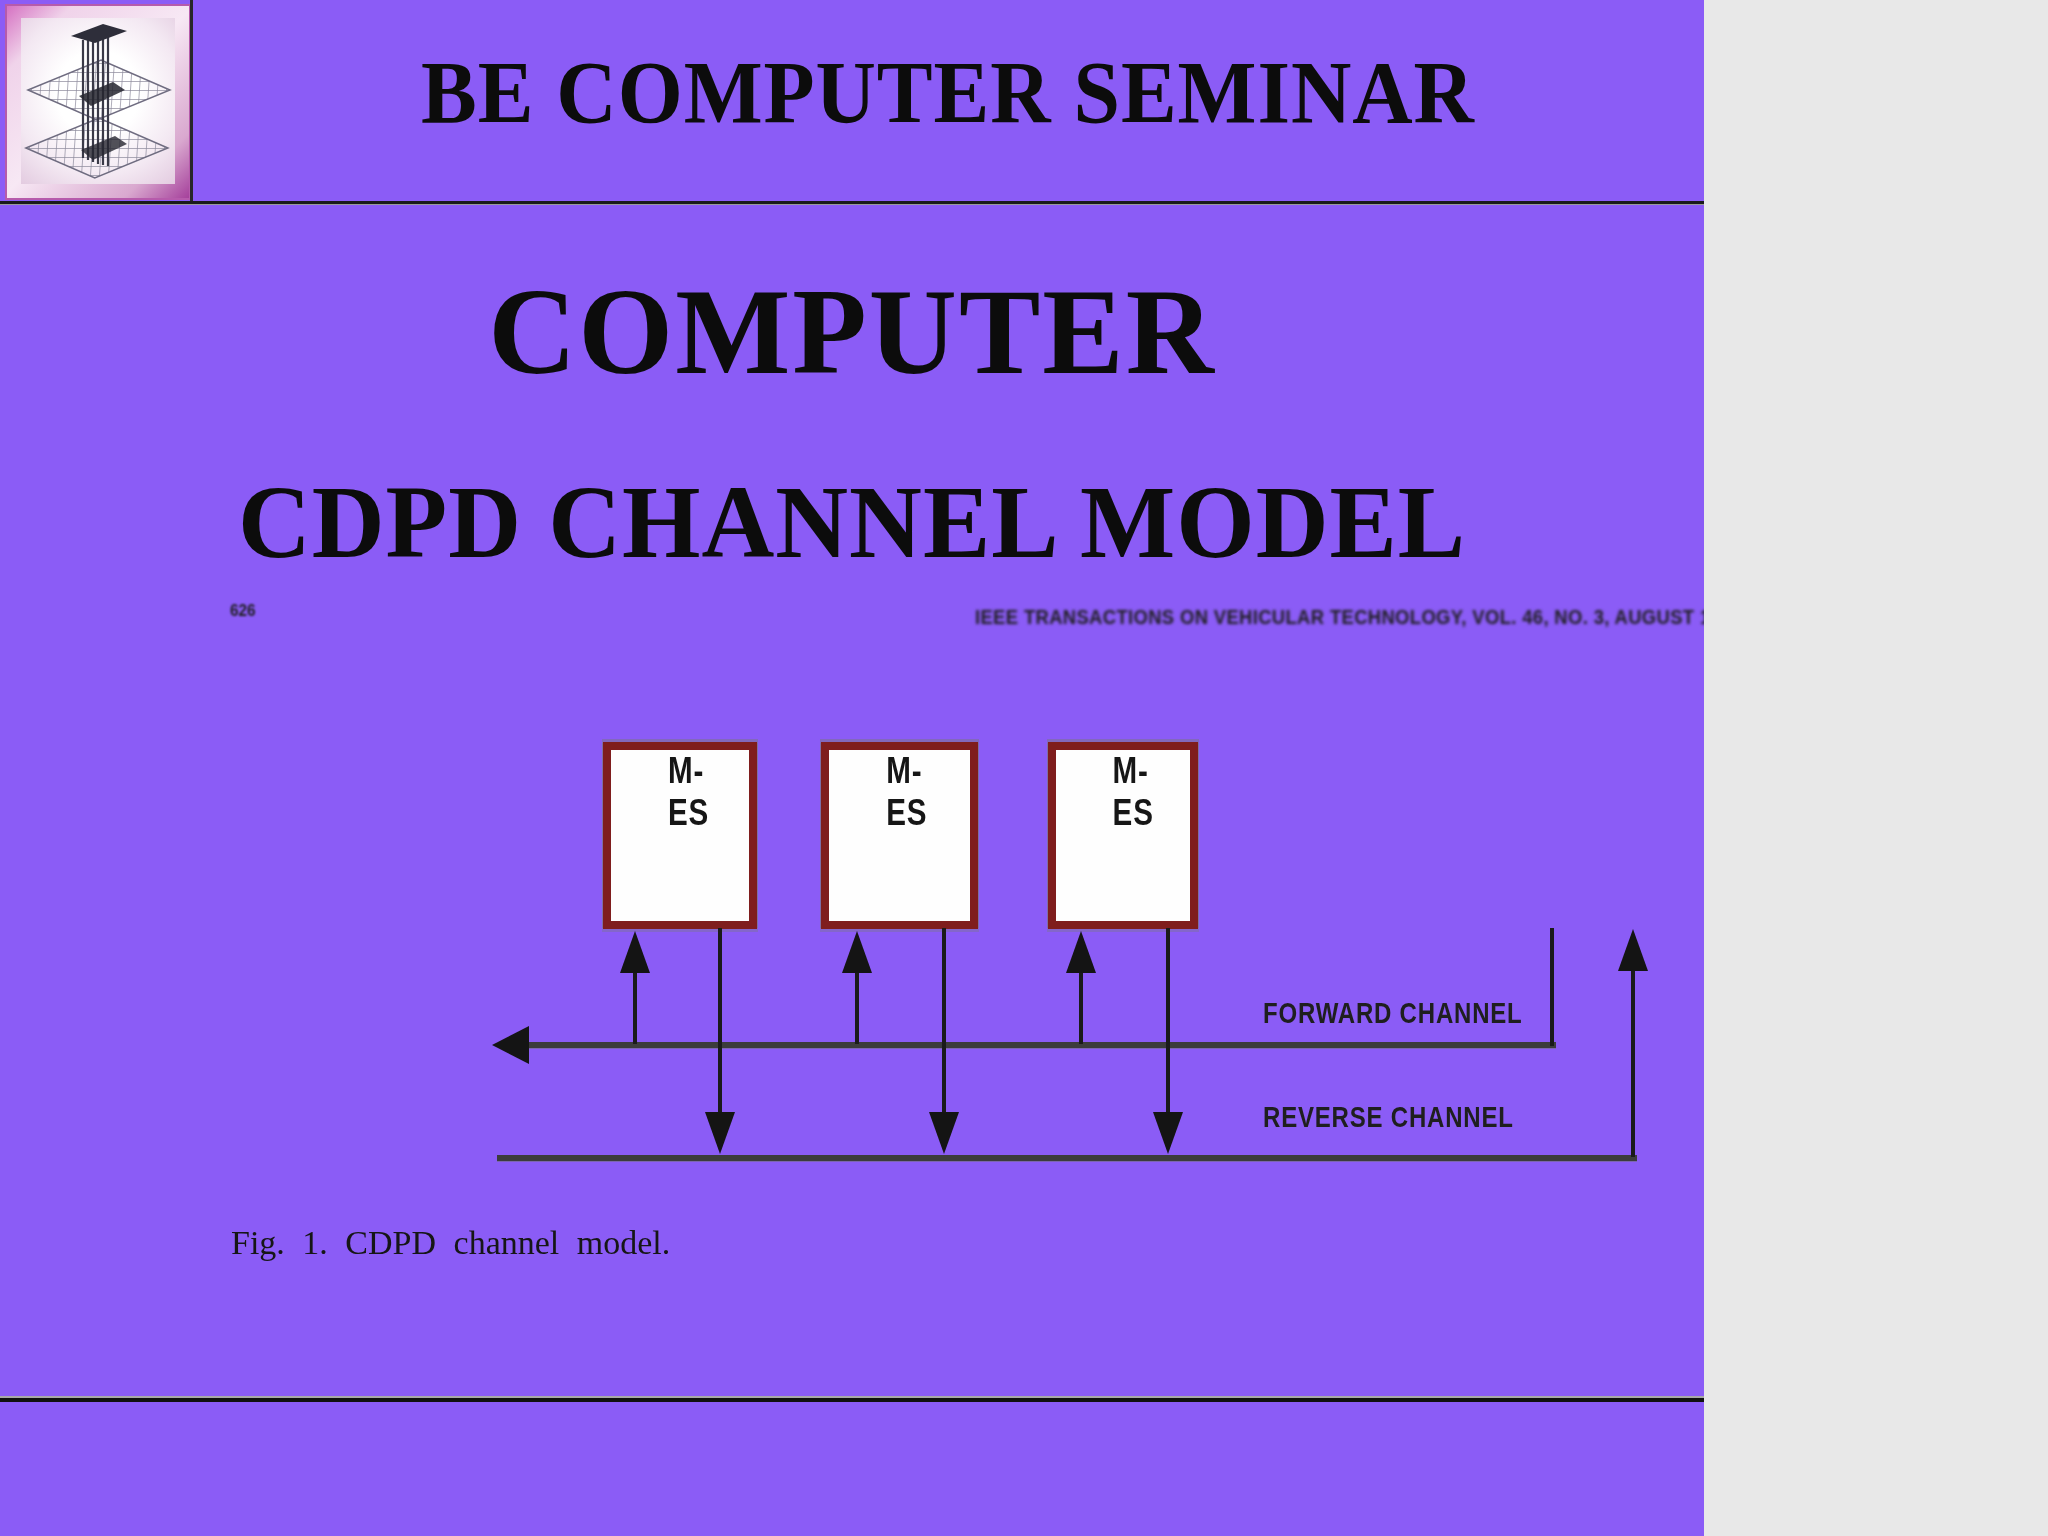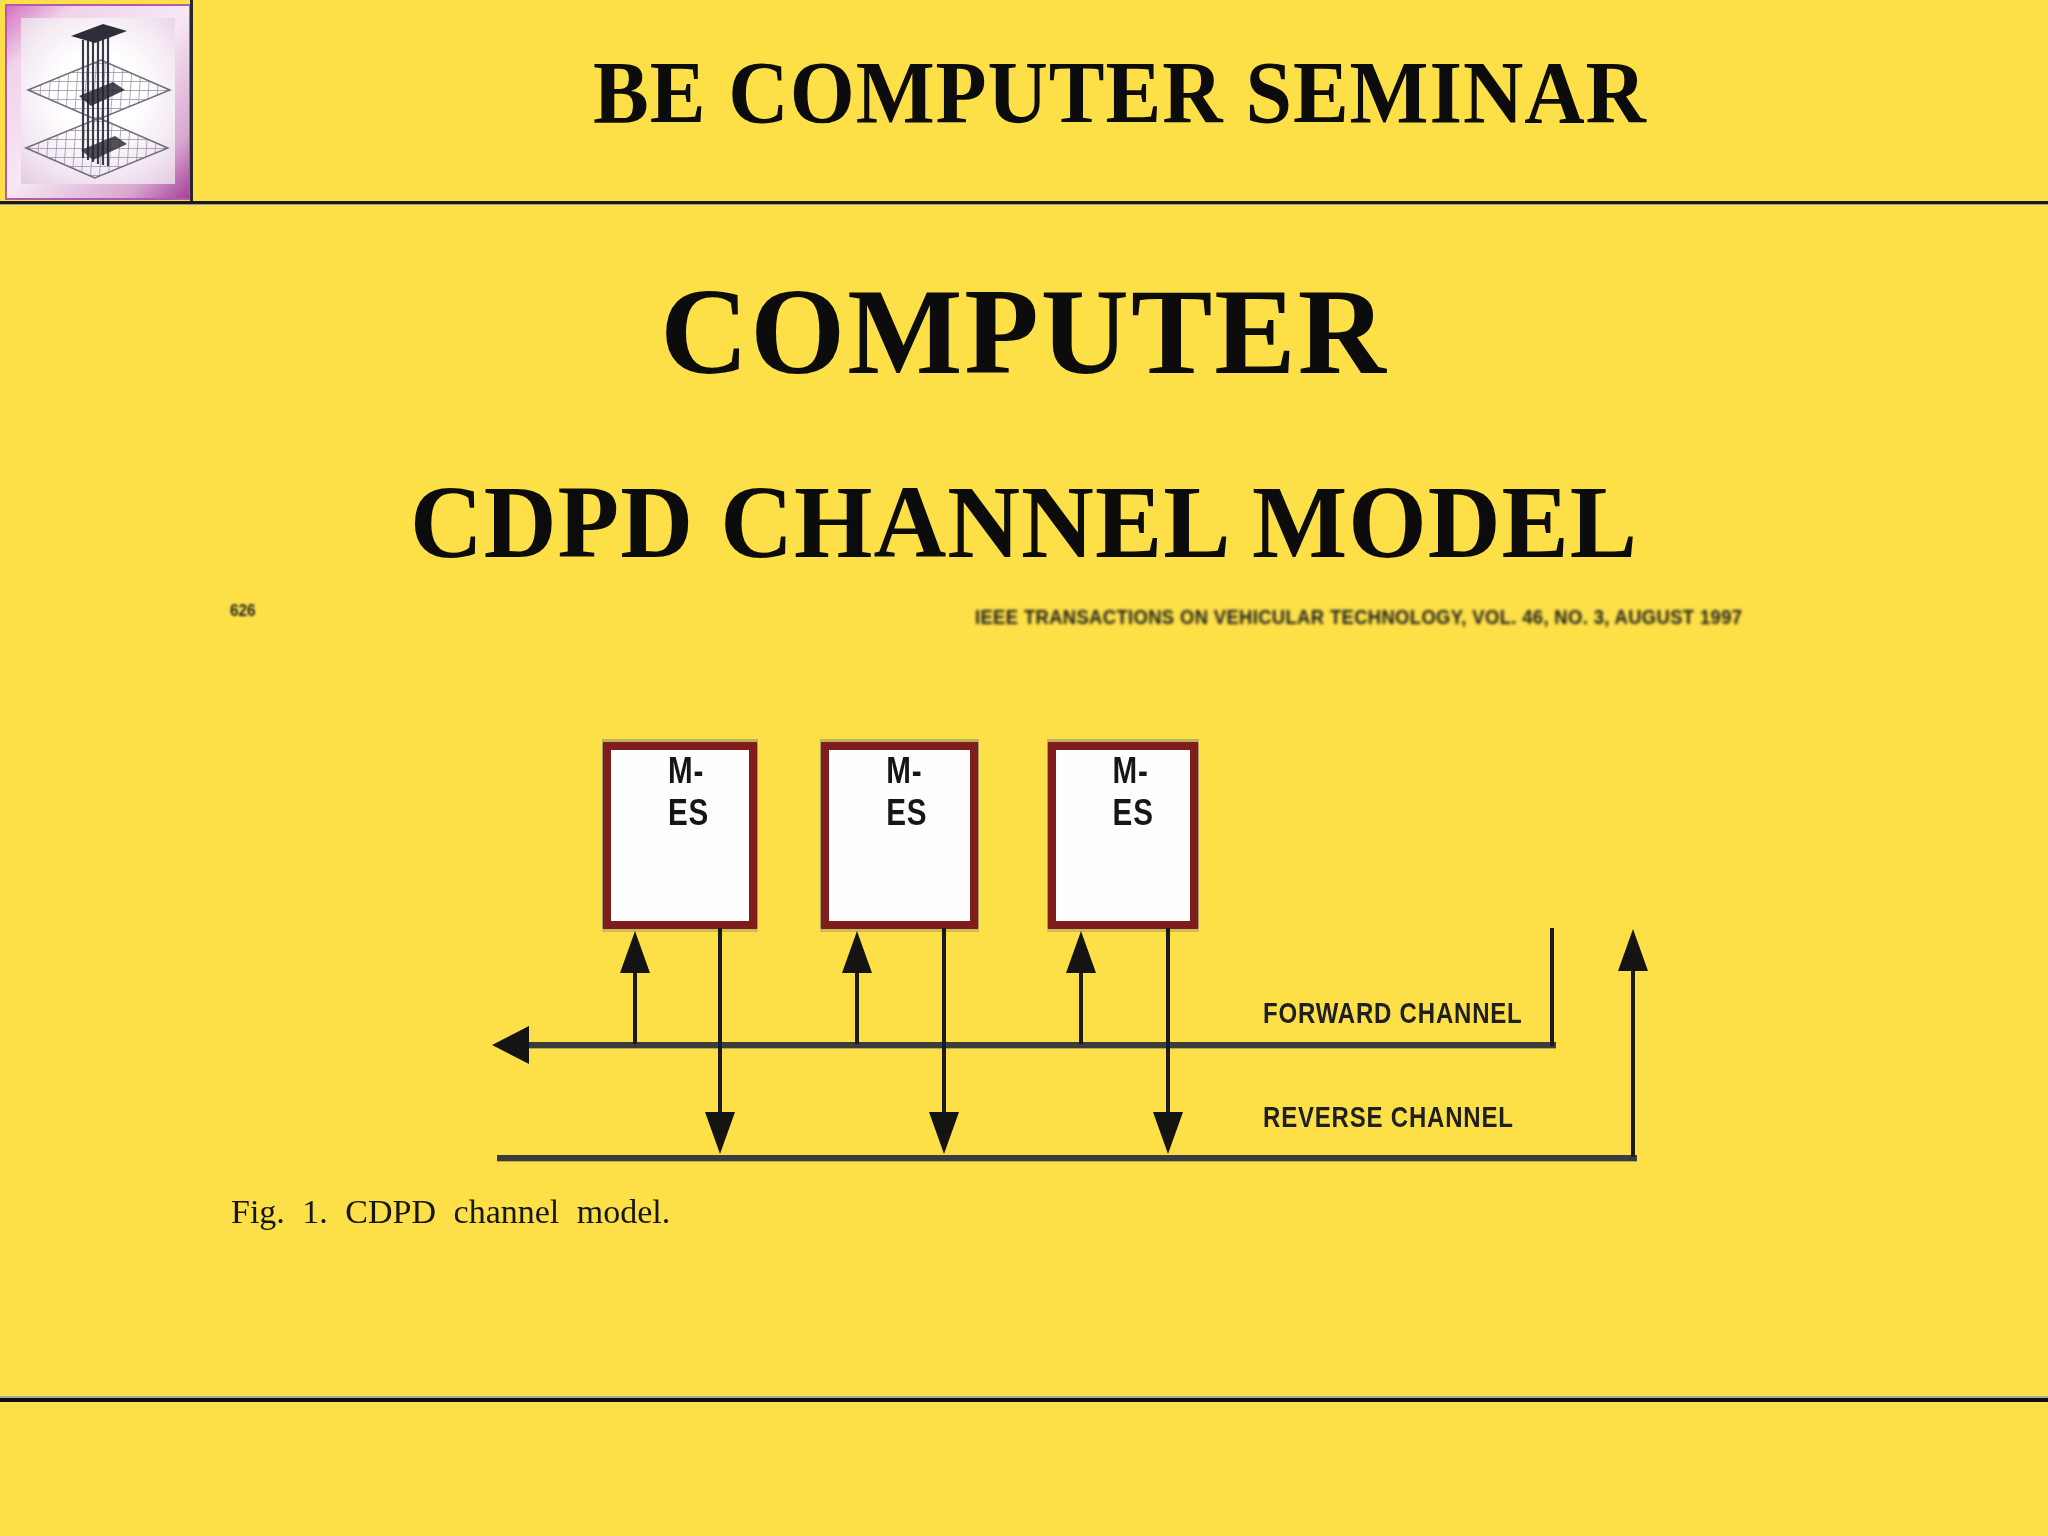--- a/index.html
+++ b/index.html
@@ -1,17 +1,17 @@
 <!DOCTYPE html>
 <html><head>
 <meta charset="utf-8">
 <style>
   html,body{margin:0;padding:0;background:#e8e8e8;}
   .slide{
-    position:relative;width:2048px;height:1536px;background:#fde047;
+    position:relative;width:1704px;height:1536px;background:#8b5cf6;
     overflow:hidden;font-family:"Liberation Serif",serif;color:#111;
   }
   
   .logo{
     position:absolute;left:5px;top:4px;width:186px;height:196px;
     background:linear-gradient(135deg,#d46cc0 0%,#f0d3ea 18%,#f7e8f4 50%,#d9a8cf 82%,#a23a98 100%);
     box-shadow:inset 0 0 0 2px #b65bab;
   }
   .logo-inner{
     position:absolute;left:16px;top:14px;right:16px;bottom:16px;
@@ -77,21 +77,21 @@
     border-top:19px solid transparent;border-bottom:19px solid transparent;
     border-right:37px solid #141414;}
   .chlabel{
     position:absolute;font-family:"Liberation Sans",sans-serif;font-size:30px;font-weight:700;
     color:#1f1f1f;letter-spacing:1px;white-space:nowrap;
     transform:scaleX(.8);transform-origin:left;filter:blur(.7px);
   }
   .fwd-label{left:1263px;top:996px;}
   .rev-label{left:1263px;top:1100px;}
   .caption{
-    position:absolute;left:231px;top:1193px;font-size:34px;color:#161616;
+    position:absolute;left:231px;top:1224px;font-size:34px;color:#161616;
     word-spacing:9px;filter:blur(.5px);white-space:nowrap;
   }
   .bottom-rule{position:absolute;left:0;top:1396px;width:2048px;height:6px;
     background:linear-gradient(#a9a9a9 0 2px,#101010 2px 6px);}
 </style>
 </head>
 <body>
 
 <div class="slide">
 

